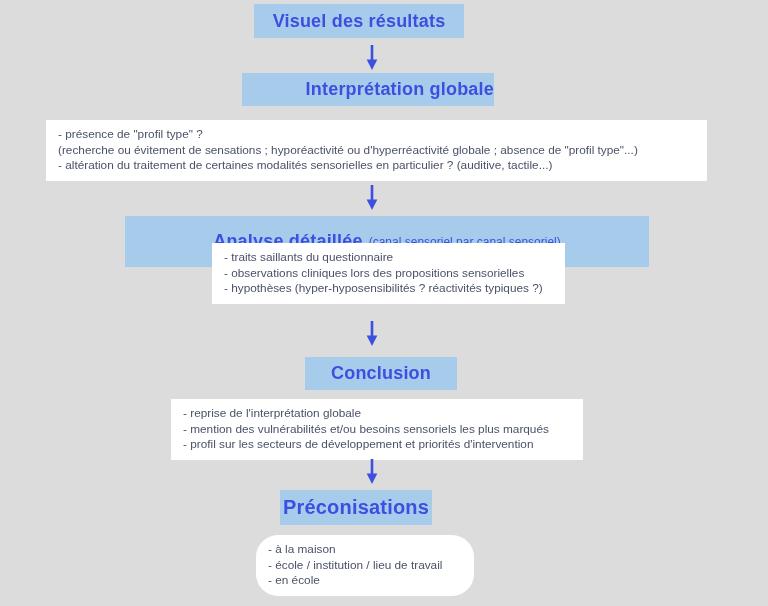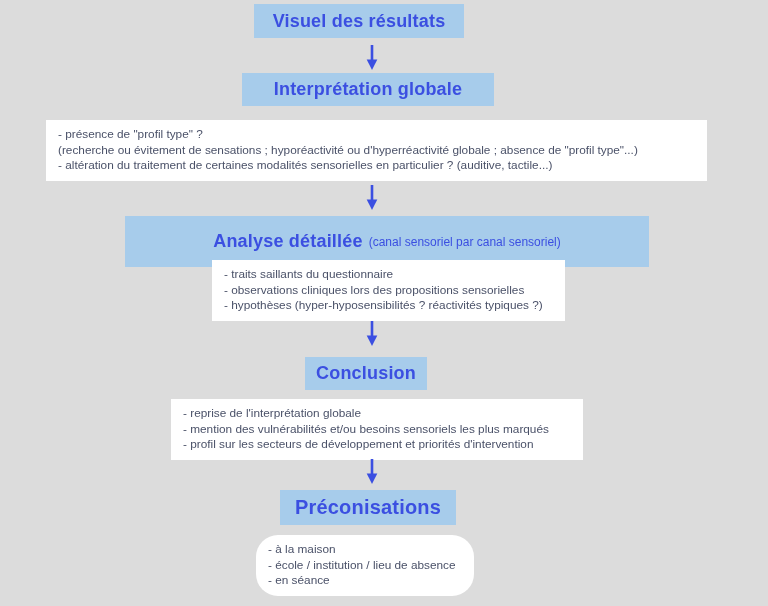--- a/index.html
+++ b/index.html
@@ -17,37 +17,37 @@
     display: flex;
     align-items: center;
     justify-content: center;
     white-space: nowrap;
     color: var(--color-accent-blue, #3b4fe1);
   }
   .step-title { font-weight: 700; font-size: 18px; letter-spacing: 0.2px; }
   .step-title-suffix { font-weight: 400; font-size: 12px; margin-left: 6px; }
   .step-box.big .step-title { font-size: 20px; }
   .pos-step1 { left: 254px; top: 4px;   width: 210px; height: 34px; }
-  .pos-step2 { left: 242px; top: 73px;  width: 252px; height: 33px; }
+  .pos-step2 { left: 242px; top: 73px;  width: 252px; height: 33px; justify-content: flex-end; }
   .pos-step3 { left: 125px; top: 216px; width: 524px; height: 51px; }
-  .pos-step4 { left: 305px; top: 357px; width: 122px; height: 33px; }
-  .pos-step5 { left: 280px; top: 490px; width: 176px; height: 35px; }
+  .pos-step4 { left: 305px; top: 357px; width: 152px; height: 33px; }
+  .pos-step5 { left: 280px; top: 490px; width: 152px; height: 35px; }
 
   .panel {
     position: absolute;
     background: var(--color-panel-bg, #ffffff);
     padding: 7px 12px;
     color: var(--color-body-text, #4a5168);
     font-size: 11.8px;
     line-height: 15.5px;
     white-space: nowrap;
     box-sizing: border-box;
   }
   .pos-panel1 { left: 46px;  top: 120px; min-width: 661px; min-height: 55px; }
-  .pos-panel2 { left: 212px; top: 260px; min-width: 353px; min-height: 57px; }
+  .pos-panel2 { left: 212px; top: 243px; min-width: 353px; min-height: 57px; }
   .pos-panel3 { left: 171px; top: 399px; min-width: 412px; min-height: 54px; }
   .pos-panel4 { left: 256px; top: 535px; min-width: 218px; min-height: 54px; border-radius: 22px; }
 
   .arrow {
     position: absolute;
     left: 364px;
     width: 16px;
     height: 27px;
     color: var(--color-accent-blue, #3b4fe1);
   }
@@ -115,17 +115,17 @@
     <line x1="8" y1="1" x2="8" y2="18" stroke="currentColor" stroke-width="2.6"></line>
     <path d="M2.7,15.5 L8,26 L13.3,15.5 Z" fill="currentColor"></path>
   </svg>
 
   <div class="step-box big pos-step5">
     <span class="step-title">Préconisations</span>
   </div>
 
   <div class="panel pos-panel4">
     <div class="panel-line">- à la maison</div>
-    <div class="panel-line">- école / institution / lieu de absence</div>
-    <div class="panel-line">- en séance</div>
+    <div class="panel-line">- école / institution / lieu de travail</div>
+    <div class="panel-line">- en école</div>
   </div>
 
 </div>
 
 </body></html>

